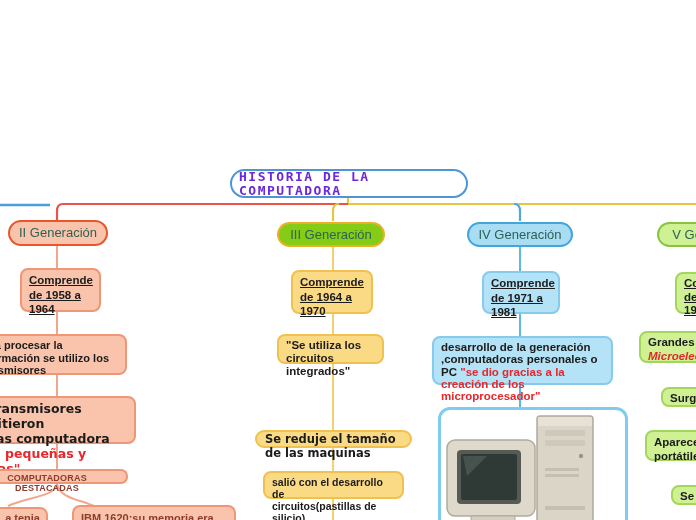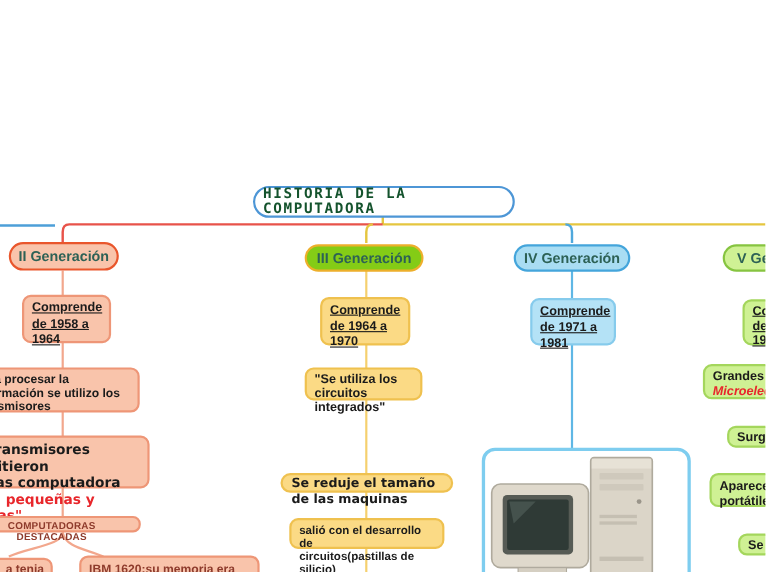--- a/index.html
+++ b/index.html
@@ -5,26 +5,26 @@
   html,body{margin:0;padding:0;background:#fff;}
   #canvas{position:relative;width:696px;height:520px;overflow:hidden;background:#ffffff;
           font-family:"Liberation Sans",sans-serif;color:#1b1b1b;}
   #wires{position:absolute;left:0;top:0;z-index:0;}
   .node{position:absolute;z-index:2;box-sizing:border-box;border:2px solid;border-radius:8px;
         padding:3px 7px;font-size:11.5px;line-height:13.5px;font-weight:bold;}
   .pre{white-space:pre-line;}
   .u{text-decoration:underline;}
   
   .pill{border-radius:14px;display:flex;align-items:center;justify-content:center;
-        font-size:13px;font-weight:bold;color:#2d6155;padding:0;}
+        font-size:13px;font-weight:normal;color:#2d6155;padding:0;}
   
   #central{left:230px;top:169px;width:238px;height:29px;border-radius:15px;
            border:2px solid #4d96d6;background:#ffffff;display:flex;align-items:center;justify-content:center;
            font-family:"DejaVu Sans Mono",monospace;font-size:13px;letter-spacing:1.5px;
-           font-weight:bold;color:#14532d;}
+           font-weight:bold;color:#6d28d9;}
   
   .c2{background:#f9c4ab;border-color:#ee9677;}
   #pill2{left:8px;top:220px;width:100px;height:26px;background:#f9c4ab;border-color:#e9562c;}
   #comp2{left:20px;top:268px;width:81px;height:44px;line-height:14.5px;}
   #para2{left:-32px;top:334px;width:159px;height:41px;font-size:11px;line-height:12.5px;}
   #trans2{left:-48px;top:396px;width:184px;height:48px;font-weight:600;font-size:12.5px;line-height:15px;
           font-family:"DejaVu Sans",sans-serif;}
   #dest2{left:-34px;top:469px;width:162px;height:15px;font-size:9px;letter-spacing:.2px;
          color:#8e3b2c;border-radius:7px;padding:2px 8px;line-height:10px;text-align:center;}
   #tenia2{left:-72px;top:507px;width:120px;height:30px;color:#8e3b2c;font-size:11px;text-align:right;padding-right:6px;}
@@ -107,20 +107,26 @@
   <div class="node c3 pre" id="util3">"Se utiliza los 
 circuitos integrados"</div>
   <div class="node c3 pre" id="sal3">salió con el desarrollo de 
 circuitos(pastillas de silicio)</div>
   <div class="node c3" id="red3">Se reduje el tamaño de las maquinas</div>
 
   <div class="node pill" id="pill4">IV Generación</div>
   <div class="node c4 pre u" id="comp4">Comprende 
 de 1971 a 
 1981</div>
+  <div class="node c4" id="des4">
+    <span class="pre">desarrollo de la generación
+,computadoras  personales o PC</span>
+    <span class="pre red">"se dio gracias a la creación  de los
+microprocesador"</span>
+  </div>
   <div class="node c4" id="img4">
     <svg viewBox="0 0 184 150" width="184" height="150">
 
       <rect x="96" y="6" width="56" height="110" rx="3" fill="#dbd5c8" stroke="#afaa9d" stroke-width="1.5"></rect>
       <rect x="97" y="7" width="54" height="9" fill="#e7e2d6"></rect>
       <rect x="104" y="20" width="40" height="6" rx="1" fill="#cfc9bc"></rect>
       <rect x="104" y="30" width="40" height="6" rx="1" fill="#cfc9bc"></rect>
       <circle cx="140" cy="46" r="2.2" fill="#9a958a"></circle>
       <rect x="104" y="58" width="34" height="3" fill="#c5bfb2"></rect>
       <rect x="104" y="64" width="34" height="3" fill="#c5bfb2"></rect>

